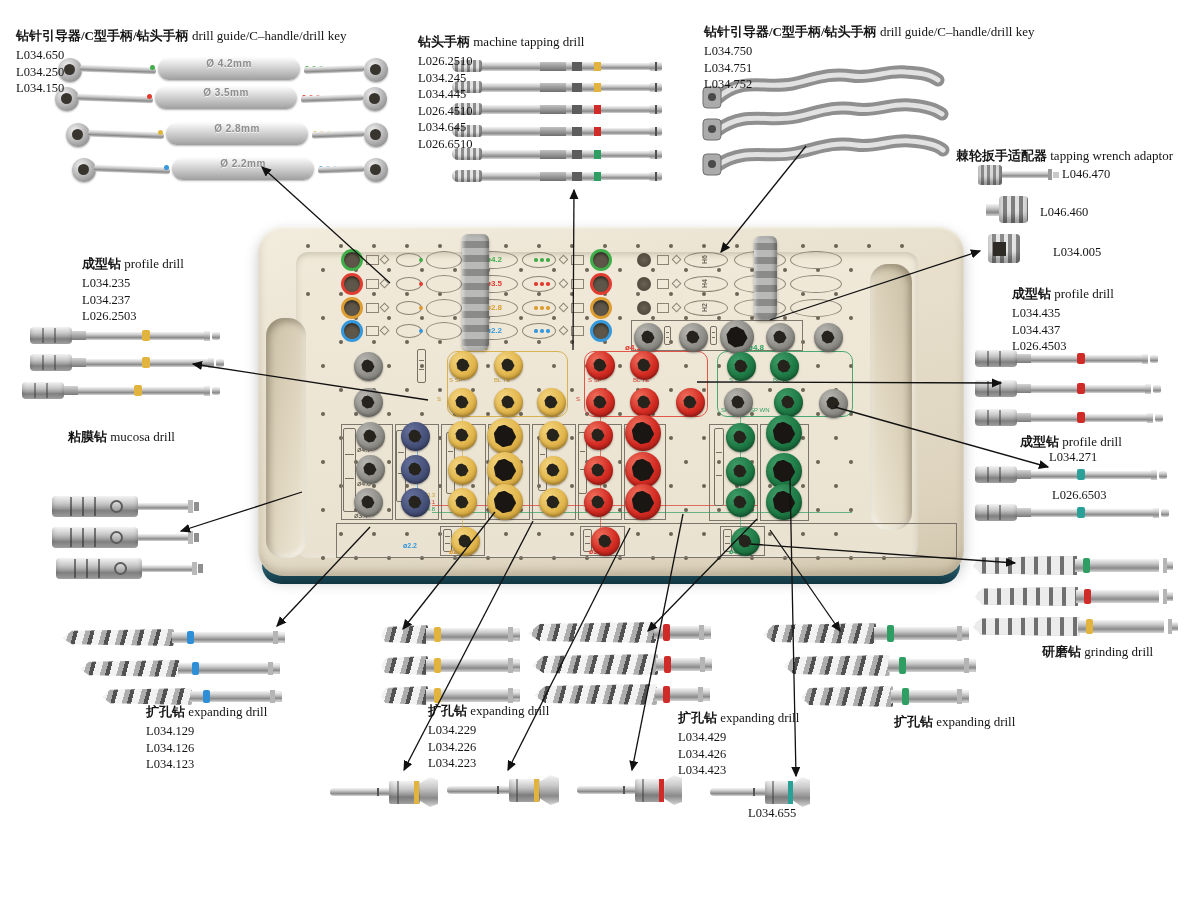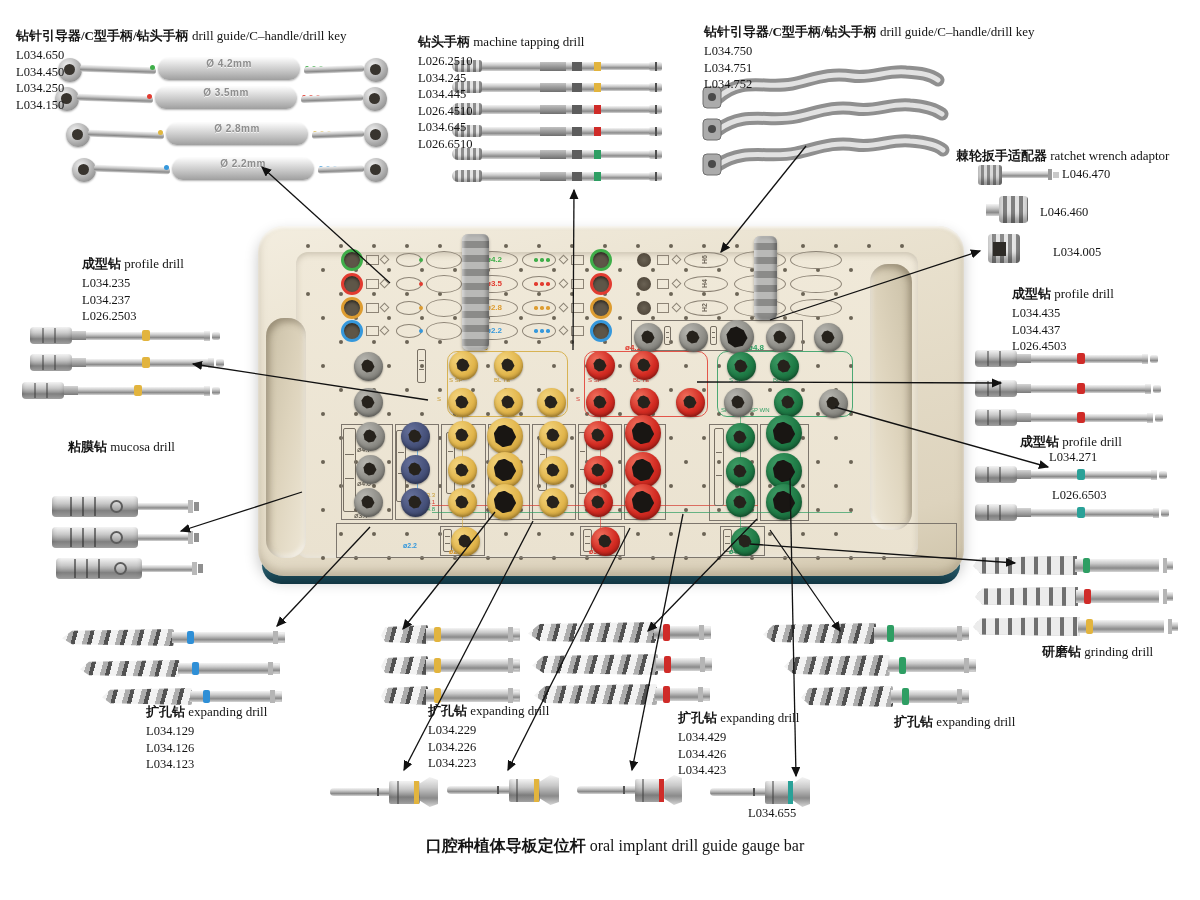--- a/index.html
+++ b/index.html
@@ -13,42 +13,41 @@
   .code{position:absolute;z-index:20;font-size:12.5px;color:#141414;white-space:nowrap}
   #blk-tl{left:16px;top:27px}
   #blk-tap{left:418px;top:33px}
   #blk-tr{left:704px;top:23px}
   #rat-title{left:956px;top:147px}
   #rat-c0{left:1062px;top:167px}
   #rat-c1{left:1040px;top:205px}
   #rat-c2{left:1053px;top:245px}
   #blk-pl{left:82px;top:255px}
   #blk-pr{left:1012px;top:285px}
-  #blk-mu{left:68px;top:438px}
+  #blk-mu{left:68px;top:428px}
   #pr2-title{left:1020px;top:433px}
   #pr2-c0{left:1049px;top:450px}
   #pr2-c1{left:1052px;top:488px}
   #blk-gr{left:1042px;top:643px}
   #blk-e1{left:146px;top:703px}
   #blk-e2{left:428px;top:702px}
   #blk-e3{left:678px;top:709px}
   #blk-e4{left:894px;top:713px}
   #gauge-code{left:748px;top:806px}
   #caption{left:365px;top:836px;width:500px;text-align:center}
 </style>
 </head>
 <body>
 
 <div id="canvas">
 
   <div class="blk" id="blk-tl">
     <div class="t"><span class="zh">钻针引导器/C型手柄/钻头手柄</span><span>  drill guide/C–handle/drill key</span></div>
     <div>
         <div class="c">L034.650</div>
-        <div class="c">L034.450</div>
         <div class="c">L034.250</div>
         <div class="c">L034.150</div>
       </div>
   </div>
 
   <div class="blk" id="blk-tap">
     <div class="t"><span class="zh">钻头手柄</span><span> machine tapping drill</span></div>
     <div>
         <div class="c">L026.2510</div>
         <div class="c">L034.245</div>
@@ -62,21 +61,21 @@
   <div class="blk" id="blk-tr">
     <div class="t"><span class="zh">钻针引导器/C型手柄/钻头手柄</span><span>  drill guide/C–handle/drill key</span></div>
     <div>
         <div class="c">L034.750</div>
         <div class="c">L034.751</div>
         <div class="c">L034.752</div>
       </div>
   </div>
 
   <div class="blk" id="rat-title">
-    <div class="t"><span class="zh">棘轮扳手适配器</span><span> ratchet wrench adaptor</span></div>
+    <div class="t"><span class="zh">棘轮扳手适配器</span><span> tapping wrench adaptor</span></div>
   </div>
   <div class="code" id="rat-c0">L046.470</div>
   <div class="code" id="rat-c1">L046.460</div>
   <div class="code" id="rat-c2">L034.005</div>
 
   <div class="blk" id="blk-pl">
     <div class="t"><span class="zh">成型钻</span><span>  profile drill</span></div>
     <div>
         <div class="c">L034.235</div>
         <div class="c">L034.237</div>
@@ -130,23 +129,20 @@
         <div class="c">L034.426</div>
         <div class="c">L034.423</div>
       </div>
   </div>
   <div class="blk" id="blk-e4">
     <div class="t"><span class="zh">扩孔钻</span><span>  expanding drill</span></div>
   </div>
 
   <div class="code" id="gauge-code">L034.655</div>
 
-  <div class="blk" id="caption">
-    <span class="zh">口腔种植体导板定位杆</span><span> oral implant drill guide gauge bar</span>
-  </div>
 
 <div style="position: absolute; left: 262px; top: 560px; width: 698px; height: 24px; border-radius: 6px 6px 22px 22px; background: linear-gradient(rgb(61, 123, 141), rgb(30, 80, 96) 70%, rgb(20, 59, 72)); z-index: 1;"></div>
     <div style="position: absolute; left: 258px; top: 226px; width: 706px; height: 350px; border-radius: 26px; background: linear-gradient(165deg, rgb(243, 237, 223), rgb(232, 224, 205) 40%, rgb(221, 211, 189) 85%, rgb(207, 196, 170)); box-shadow: rgba(0, 0, 0, 0.22) 0px 6px 14px, rgba(255, 255, 255, 0.7) 0px 2px 3px inset, rgba(120, 105, 80, 0.35) 0px -5px 9px inset; z-index: 2;"></div>
     <div style="position: absolute; left: 296px; top: 252px; width: 622px; height: 306px; border-radius: 12px; background: linear-gradient(rgb(240, 233, 217), rgb(234, 226, 208)); box-shadow: rgba(110, 95, 70, 0.3) 0px 2px 6px inset, rgba(255, 255, 255, 0.5) 0px -2px 4px inset; z-index: 2;"></div>
     <div style="position: absolute; left: 266px; top: 318px; width: 40px; height: 240px; border-radius: 18px; background: linear-gradient(100deg, rgb(201, 191, 166), rgb(222, 212, 189) 50%, rgb(238, 231, 214)); box-shadow: rgba(90, 78, 55, 0.45) 3px 4px 7px inset, rgba(255, 255, 255, 0.55) -2px -3px 5px inset; z-index: 3;"></div>
     <div style="position: absolute; left: 870px; top: 264px; width: 42px; height: 266px; border-radius: 18px; background: linear-gradient(260deg, rgb(201, 191, 166), rgb(222, 212, 189) 50%, rgb(238, 231, 214)); box-shadow: rgba(90, 78, 55, 0.45) -3px 4px 7px inset, rgba(255, 255, 255, 0.55) 2px -3px 5px inset; z-index: 3;"></div>
     <div style="position: absolute; left: 306px; top: 244px; width: 4px; height: 4px; border-radius: 50%; background: rgb(75, 67, 54); opacity: 0.8; z-index: 4;"></div>
     <div style="position: absolute; left: 339px; top: 244px; width: 4px; height: 4px; border-radius: 50%; background: rgb(75, 67, 54); opacity: 0.8; z-index: 4;"></div>
     <div style="position: absolute; left: 372px; top: 244px; width: 4px; height: 4px; border-radius: 50%; background: rgb(75, 67, 54); opacity: 0.8; z-index: 4;"></div>
     <div style="position: absolute; left: 405px; top: 244px; width: 4px; height: 4px; border-radius: 50%; background: rgb(75, 67, 54); opacity: 0.8; z-index: 4;"></div>

